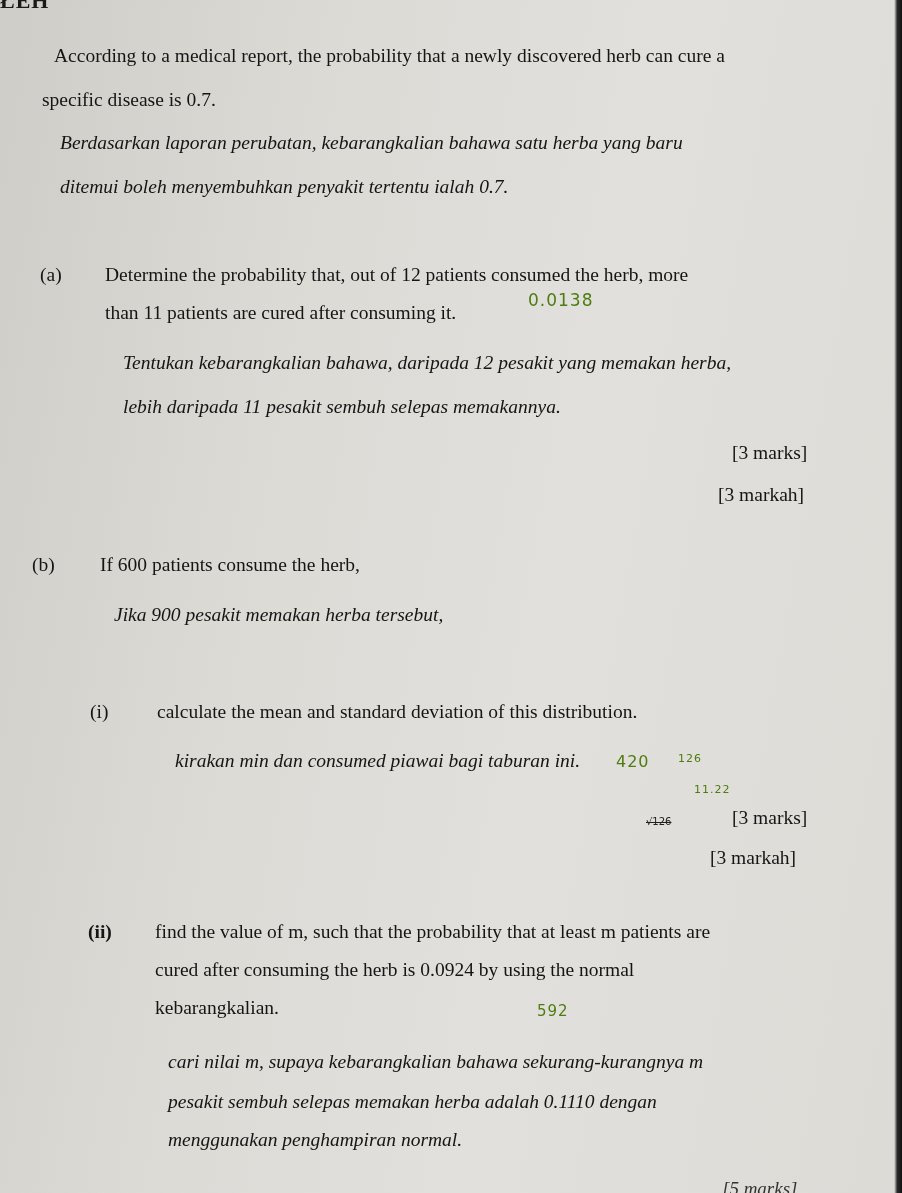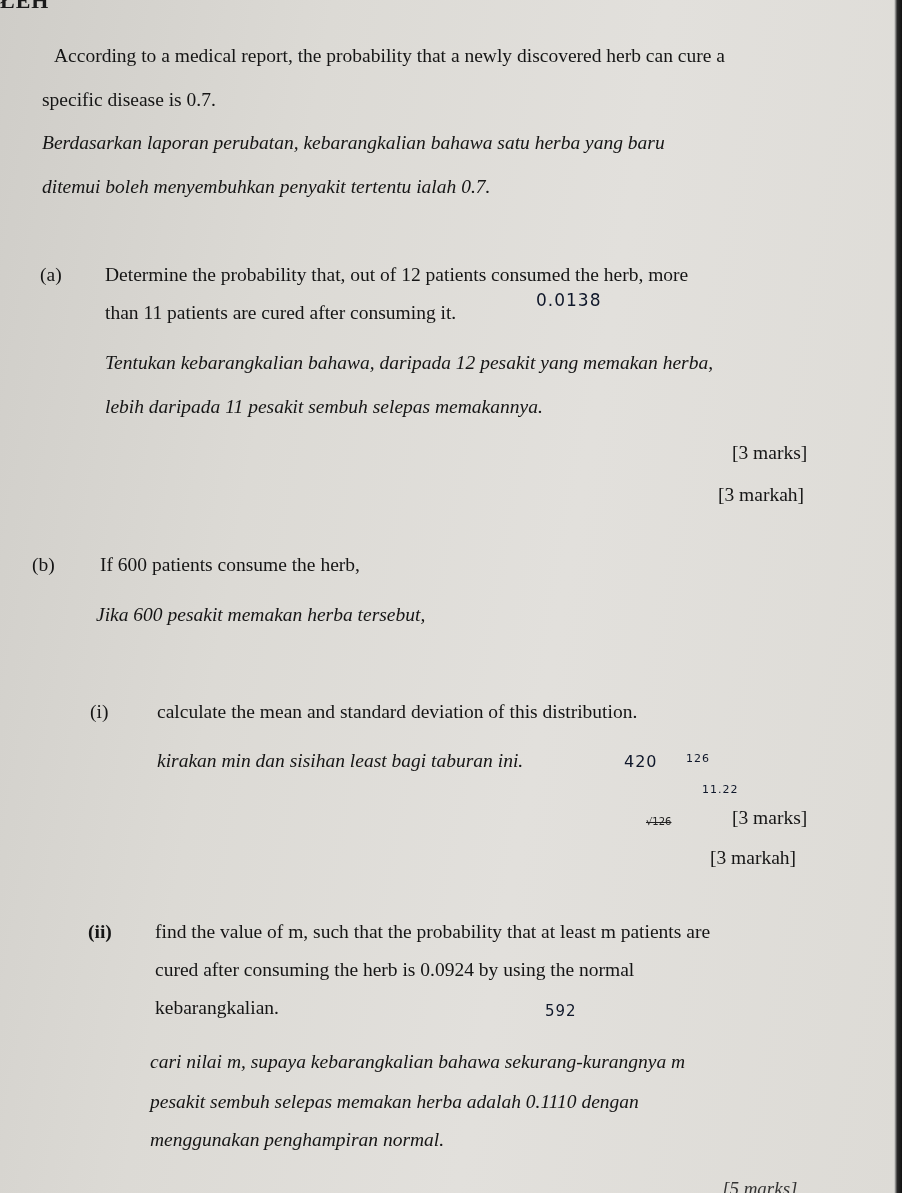--- a/index.html
+++ b/index.html
@@ -7,24 +7,24 @@
       width:902px; height:1193px; overflow:hidden; position:relative;
       background: linear-gradient(100deg, #cfcdc8 0%, #dcdad5 30%, #e2e0dc 60%, #dddbd6 100%);
       font-family: "Liberation Serif", "DejaVu Serif", serif;
       color:#151515;
     }
     .paper-edge {
       position:absolute; top:0; right:0; width:8px; height:1193px;
       background: linear-gradient(90deg, #e8e7e3 0%, #2a2a2a 40%, #111 100%);
     }
     .t { position:absolute; white-space:nowrap; font-size:19.5px; line-height:24px; }
-    .it { font-style:italic; }
+    .it { font-style:italic;margin-left:18px; }
     .hw {
       position:absolute; white-space:nowrap;
-      font-family: "DejaVu Sans", sans-serif; font-size:15px; color:#0f172a; letter-spacing:1px;margin-left:8px;
+      font-family: "DejaVu Sans", sans-serif; font-size:15px; color:#4d7c0f; letter-spacing:1px;
     }
     .hw.small { font-size:11px;text-align:right; }
     .header-fragment {
       position:absolute; top:-12px; left:0; font-size:22px; font-weight:bold;
       color:#1a1a1a; letter-spacing:1px;
     }
     .tail-fragment {
       position:absolute; top:1178px; left:722px; font-size:19px; font-style:italic; color:#333;
     }
     .scribble {
@@ -51,25 +51,25 @@
   <div class="t it" style="left:105px; top:395px;">lebih daripada 11 pesakit sembuh selepas memakannya.</div>
   <div class="t" style="left:732px; top:441px;">
     <span>[3 marks]</span>
   </div>
   <div class="t" style="left:718px; top:483px;">
     <span>[3 markah]</span>
   </div>
 
   <div class="t" style="left:32px; top:553px;">(b)</div>
   <div class="t" style="left:100px; top:553px;">If 600 patients consume the herb,</div>
-  <div class="t it" style="left:96px; top:603px;">Jika 600 pesakit memakan herba tersebut,</div>
+  <div class="t it" style="left:96px; top:603px;">Jika 900 pesakit memakan herba tersebut,</div>
 
   <div class="t" style="left:90px; top:700px;">(i)</div>
   <div class="t" style="left:157px; top:700px;">calculate the mean and standard deviation of this distribution.</div>
-  <div class="t it" style="left:157px; top:749px;">kirakan min dan sisihan least bagi taburan ini.</div>
+  <div class="t it" style="left:157px; top:749px;">kirakan min dan consumed piawai bagi taburan ini.</div>
   <div class="hw" style="left:616px; top:752px; font-size:16px;">420</div>
   <div class="hw small" style="left:678px; top:752px;">126</div>
   <div class="hw small" style="left:694px; top:783px;">11.22</div>
   <div class="scribble">√126</div>
   <div class="t" style="left:732px; top:806px;">[3 marks]</div>
   <div class="t" style="left:710px; top:846px;">[3 markah]</div>
 
   <div class="t" style="left:88px; top:920px;font-weight:bold;">(ii)</div>
   <div class="t" style="left:155px; top:920px;">find the value of m, such that the probability that at least m patients are</div>
   <div class="t" style="left:155px; top:958px;">cured after consuming the herb is 0.0924 by using the normal</div>

